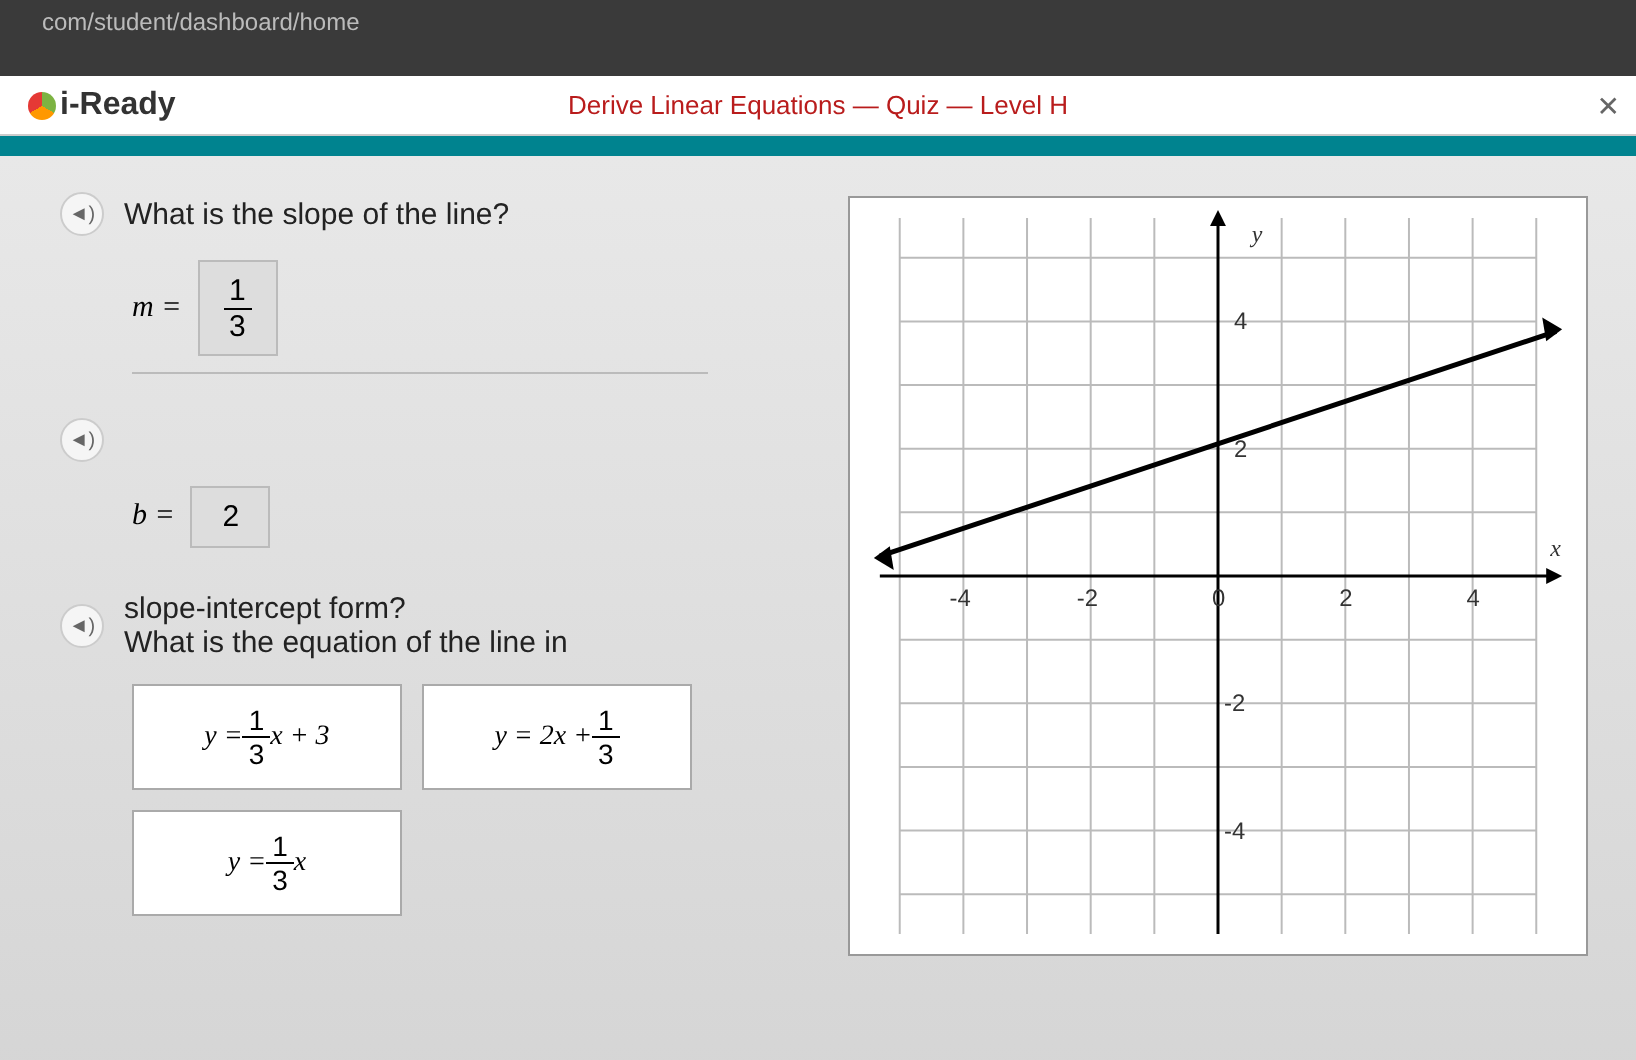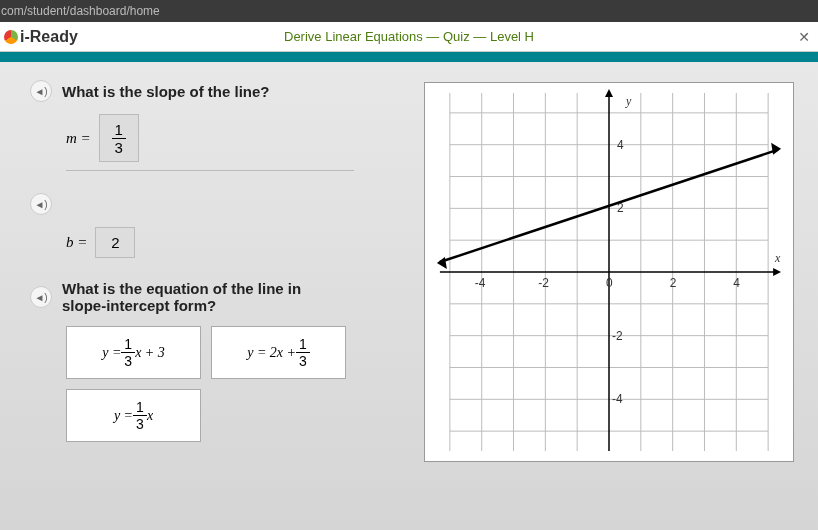--- a/index.html
+++ b/index.html
@@ -1,30 +1,30 @@
 <!DOCTYPE html>
 <html><head>
 <meta charset="utf-8">
 <style>
 *{margin:0;padding:0;box-sizing:border-box;font-family:Arial,Helvetica,sans-serif}
 body{width:818px;height:530px;background:#2a2a2a;overflow:hidden;position:relative}
-.browser-bar{background:#3a3a3a;color:#bbb;font-size:12px;padding:4px 1px;height:22px}
-.header{background:#fff;height:30px;display:flex;align-items:center;padding:0 4px;position:relative;border-bottom:1px solid #ccc}
+.browser-bar{background:#3a3a3a;color:#bbb;font-size:12px;padding:4px 21px;height:38px}
+.header{background:#fff;height:30px;display:flex;align-items:center;padding:0 14px;position:relative;border-bottom:1px solid #ccc}
 .logo{display:flex;align-items:center;gap:2px;font-weight:bold;font-size:16px;color:#333}
 .logo-icon{width:14px;height:14px;border-radius:50%;background:conic-gradient(#7cb342 0 120deg,#ff9800 120deg 240deg,#e53935 240deg 360deg)}
-.title{position:absolute;left:50%;transform:translateX(-50%);font-size:13px;color:#4d7c0f}
+.title{position:absolute;left:50%;transform:translateX(-50%);font-size:13px;color:#b91c1c}
 .close-x{position:absolute;right:8px;color:#666;font-size:14px;cursor:pointer}
 .teal-bar{background:#00838f;height:10px}
 .content{display:flex;height:468px;background:linear-gradient(to bottom,#e8e8e8,#d5d5d5)}
 .left{width:410px;padding:18px 20px 10px 30px}
 .right{width:408px;padding:10px 15px 10px 5px;display:flex;align-items:flex-start;justify-content:center}
 .q{margin-bottom:22px}
 .q-head{display:flex;align-items:center;gap:10px;margin-bottom:12px}
 .audio{width:22px;height:22px;border-radius:50%;background:#f5f5f5;border:1px solid #ccc;display:flex;align-items:center;justify-content:center;font-size:10px;color:#666;cursor:pointer}
-.q-text{font-size:15px;font-weight:bold;color:#222}
+.q-text{font-size:15px;font-weight:normal;color:#222}
 .ans-row{display:flex;align-items:center;gap:8px;margin-left:36px;font-size:15px}
 .var{font-style:italic;font-family:Georgia,serif}
 .ans-box{background:#ddd;border:1px solid #bbb;padding:6px 10px;min-width:40px;text-align:center}
 .frac{display:inline-flex;flex-direction:column;align-items:center;line-height:1;font-family:Georgia,serif}
 .frac .n{border-bottom:1.5px solid #000;padding:0 3px 1px}
 .frac .d{padding-top:1px}
 .divider{border-bottom:1px solid #bbb;margin:8px 36px 18px 36px}
 .opts{display:grid;grid-template-columns:1fr 1fr;gap:10px;margin-left:36px;max-width:280px}
 .opt{background:#fff;border:1px solid #aaa;padding:10px 8px;text-align:center;font-family:Georgia,serif;font-size:14px;cursor:pointer;display:flex;align-items:center;justify-content:center;min-height:44px}
 .graph{background:#fff;border:1px solid #999;width:370px;height:380px;position:relative;margin-top:10px}
@@ -79,22 +79,22 @@
       <div class="ans-row">
         <span class="var">b =</span>
         <span class="ans-box">2</span>
       </div>
     </div>
 
     <div class="q">
       <div class="q-head">
         <div class="audio">◄)</div>
         <div>
+          <div class="q-text">slope-intercept form?</div>
           <div class="q-text">What is the equation of the line in</div>
-          <div class="q-text">slope-intercept form?</div>
         </div>
       </div>
       <div class="opts">
         <div class="opt">
           <span class="var">y = </span>
           <span class="frac">
               <span class="n">1</span>
               <span class="d">3</span>
             </span>
           <span class="var">x + 3</span>

